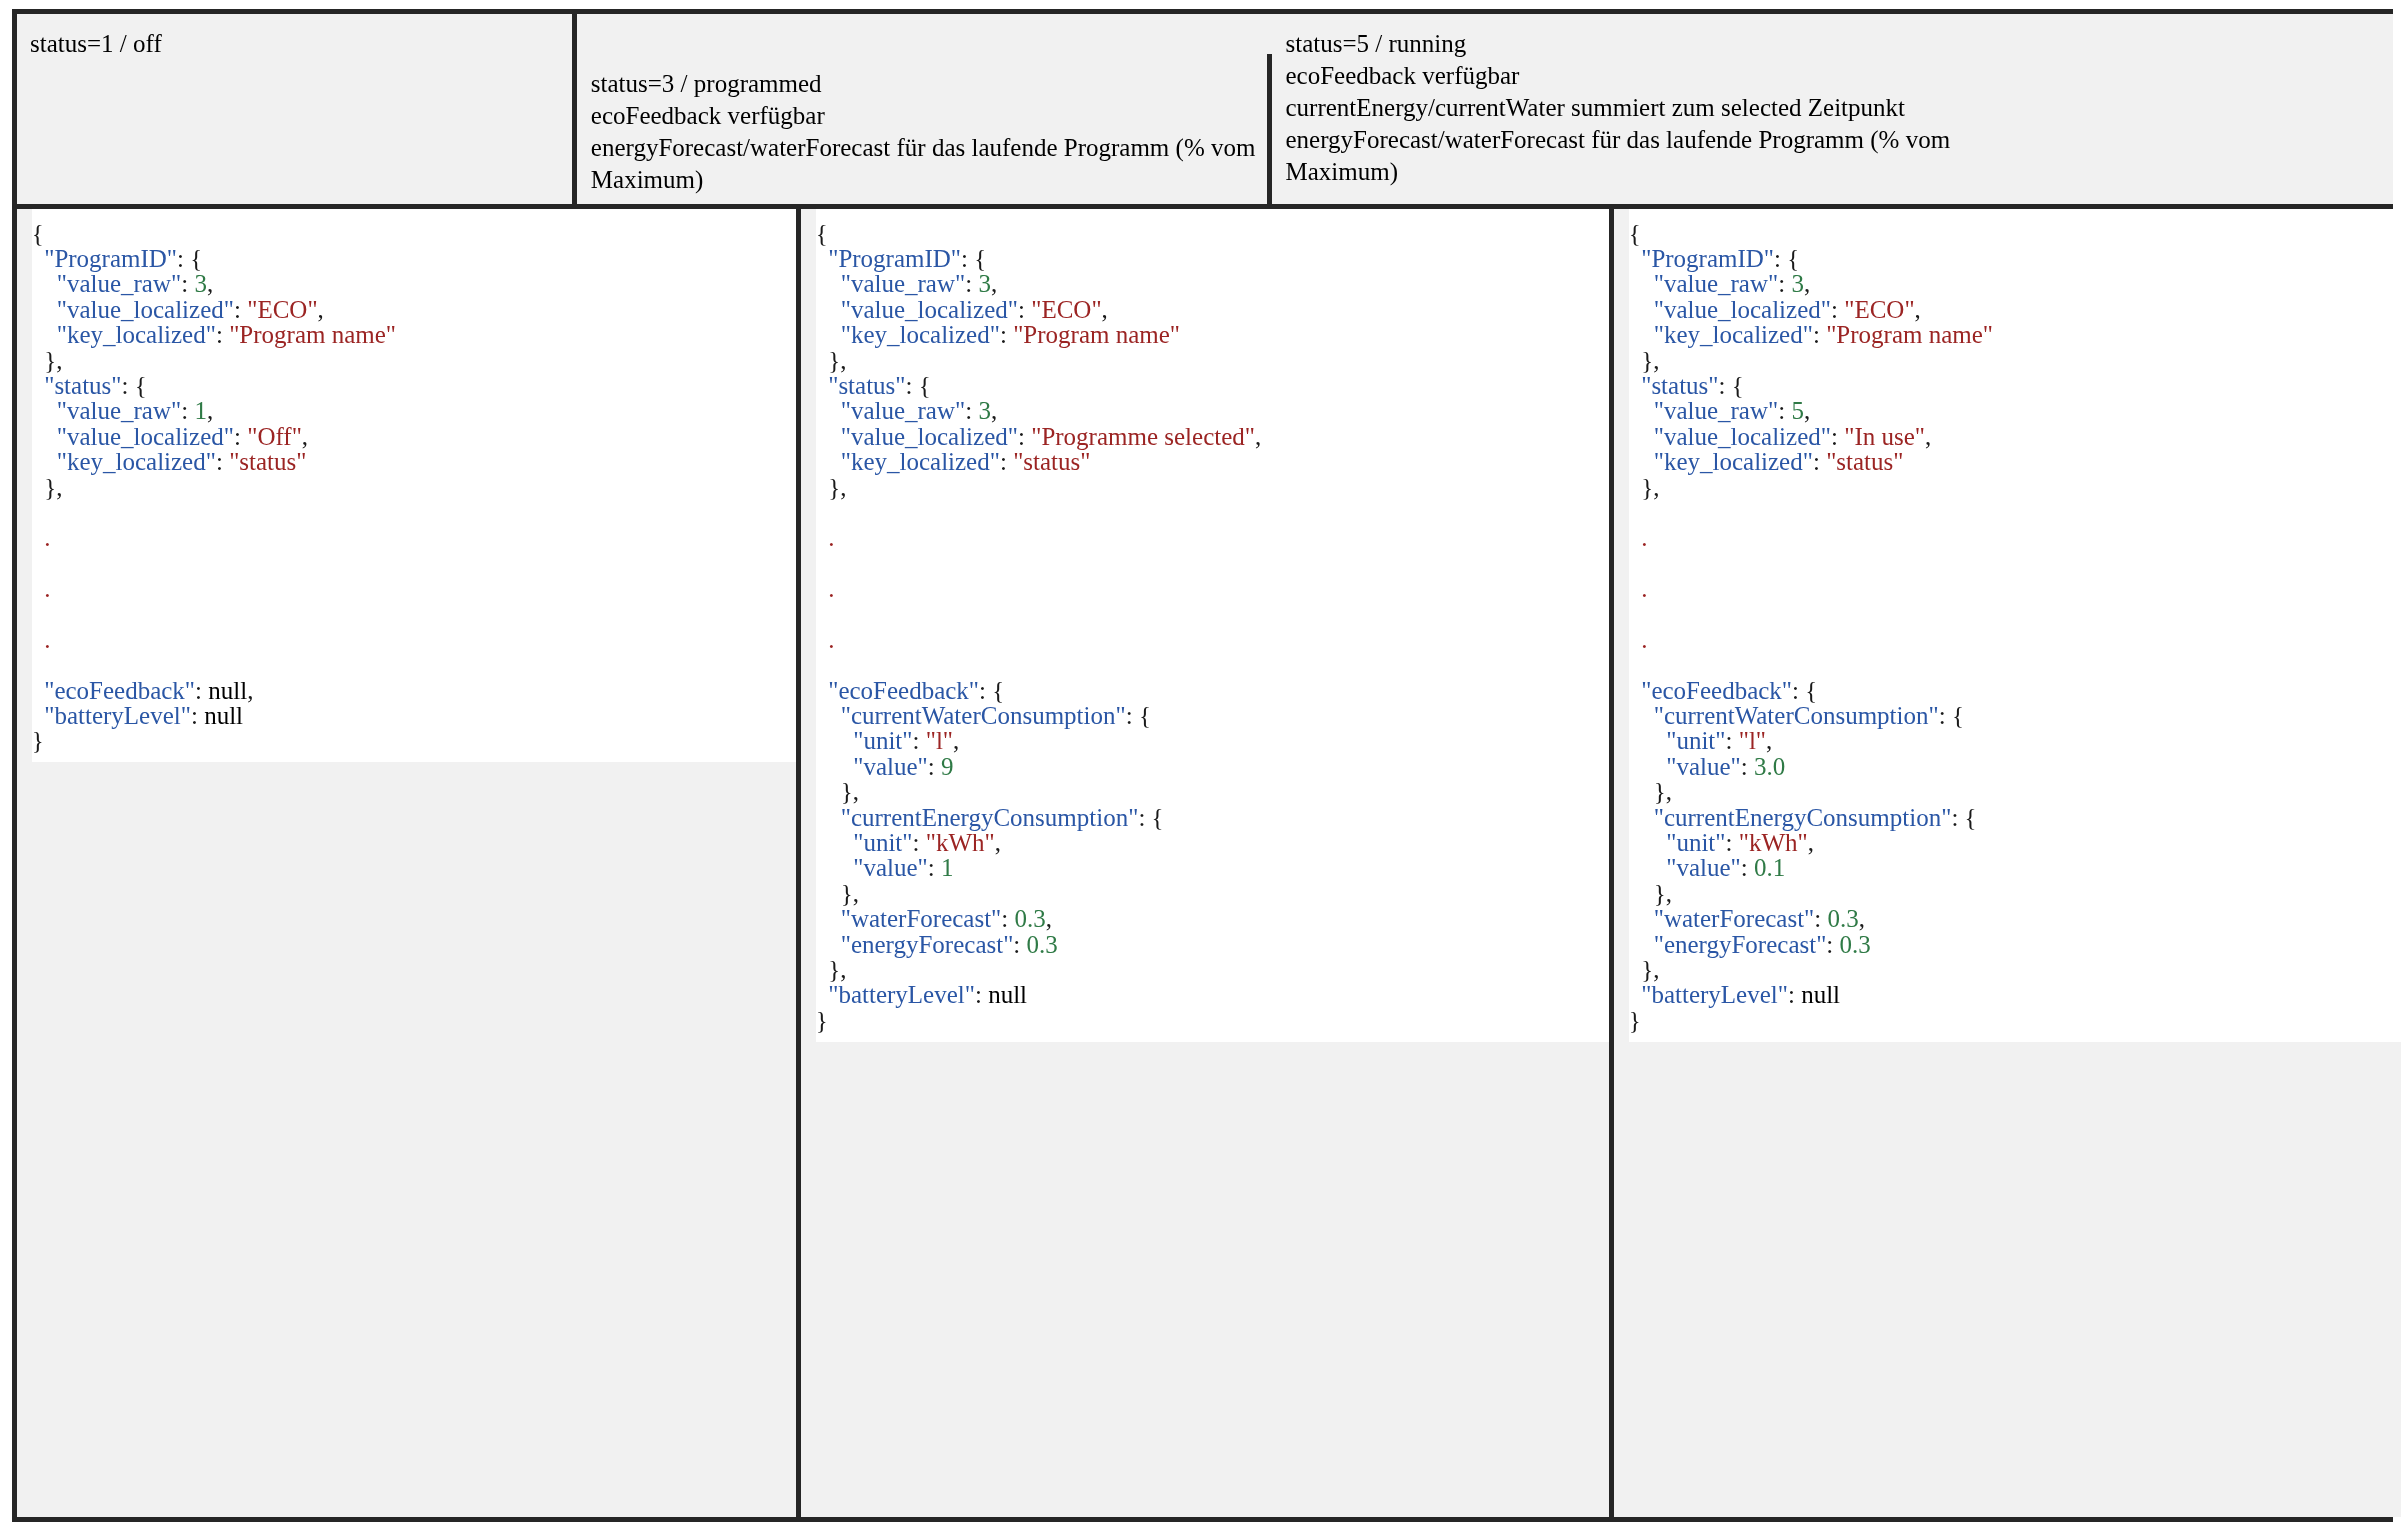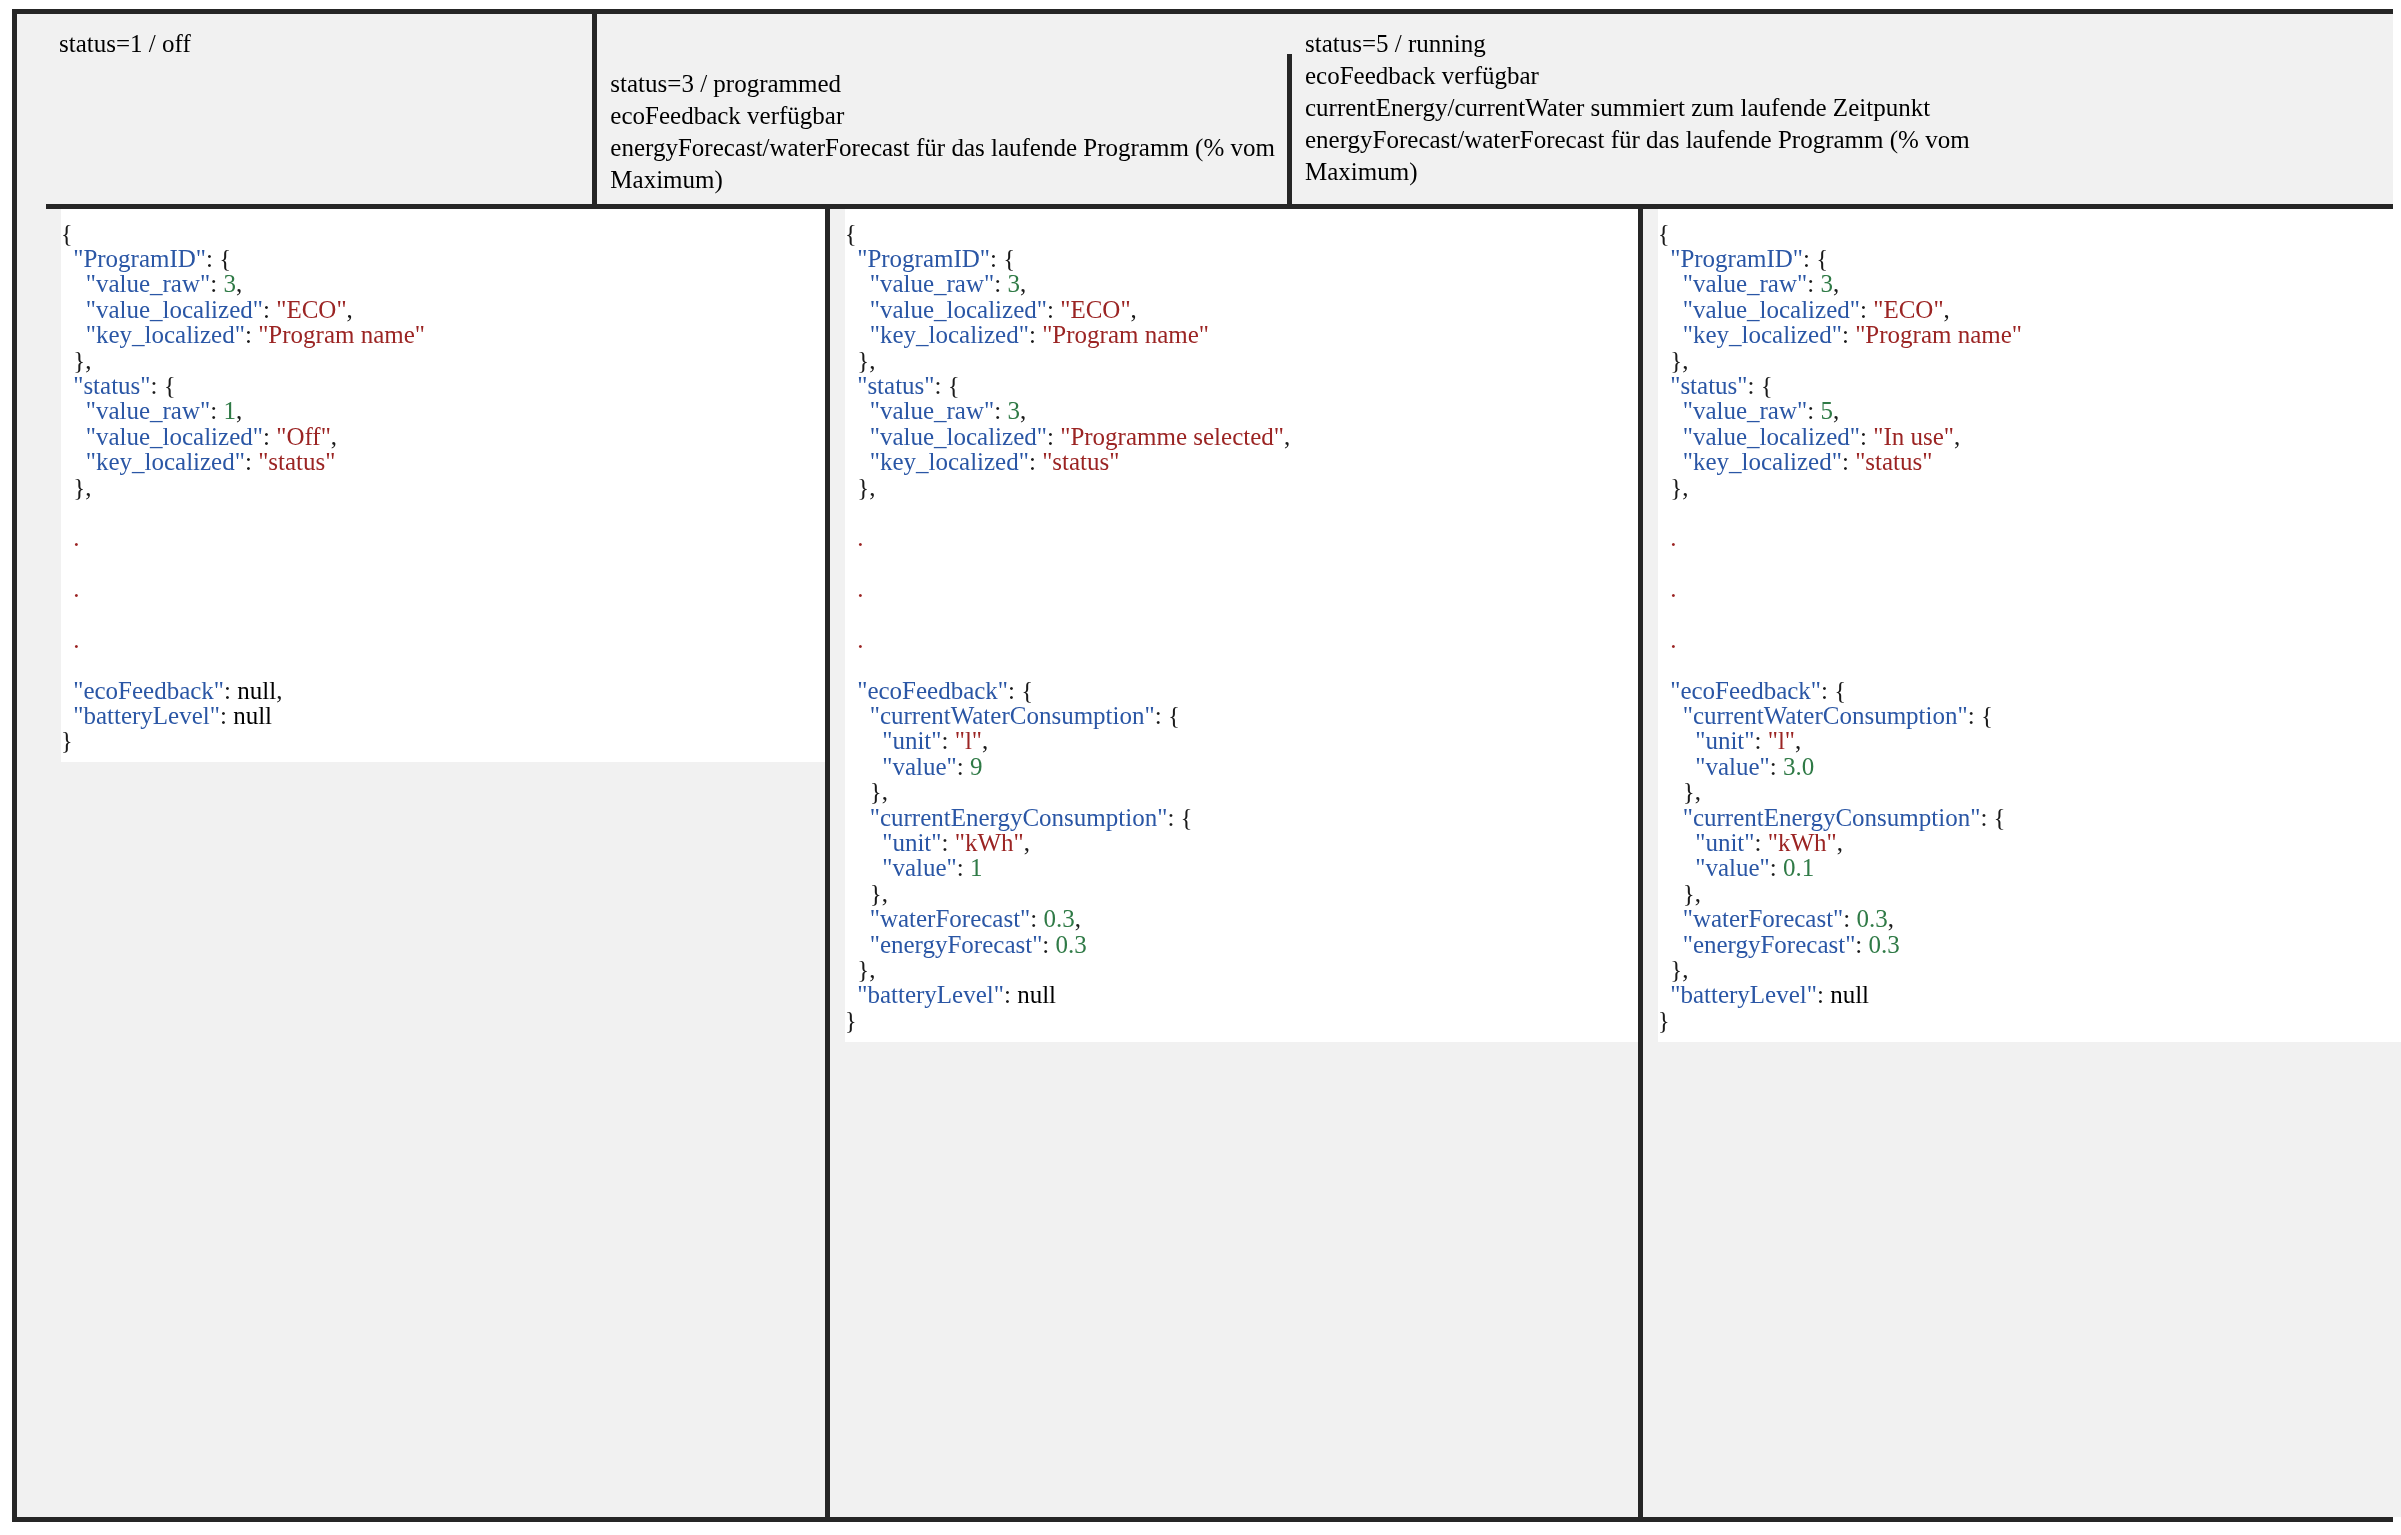--- a/index.html
+++ b/index.html
@@ -28,21 +28,20 @@
     width: 2381px;
     height: 1513px;
     box-sizing: border-box;
     border-top: 5px solid #262626;
     border-bottom: 5px solid #262626;
     border-left: 5px solid #262626;
     border-right: 0px solid #262626;
     display: flex;
     flex-direction: column;
     background: #f1f1f1;
-    padding-left: 29px;
   }
 
   
   .head-row {
     display: flex;
     border-bottom: 5px solid #262626;
     background: #f1f1f1;
     min-height: 172px;
   }
   .head-cell {
@@ -115,21 +114,21 @@
         </div>
       <div class="head-cell c2" id="head-1">
           <div class="head-line">status=3 / programmed</div>
           <div class="head-line">ecoFeedback verfügbar</div>
           <div class="head-line">energyForecast/waterForecast für das laufende Programm (% vom</div>
           <div class="head-line">Maximum)</div>
         </div>
       <div class="head-cell c3" id="head-2">
           <div class="head-line">status=5 / running</div>
           <div class="head-line">ecoFeedback verfügbar</div>
-          <div class="head-line">currentEnergy/currentWater summiert zum laufende Zeitpunkt</div>
+          <div class="head-line">currentEnergy/currentWater summiert zum selected Zeitpunkt</div>
           <div class="head-line">energyForecast/waterForecast für das laufende Programm (% vom</div>
           <div class="head-line">Maximum)</div>
         </div>
     </div>
 
     <div class="body-row">
       <div class="body-cell c1">
         <div class="codeblock" id="code-0"><div class="ln"><span class="p">{</span></div><div class="ln"><span class="p">  </span><span class="k">"ProgramID"</span><span class="p">: {</span></div><div class="ln"><span class="p">    </span><span class="k">"value_raw"</span><span class="p">: </span><span class="n">3</span><span class="p">,</span></div><div class="ln"><span class="p">    </span><span class="k">"value_localized"</span><span class="p">: </span><span class="s">"ECO"</span><span class="p">,</span></div><div class="ln"><span class="p">    </span><span class="k">"key_localized"</span><span class="p">: </span><span class="s">"Program name"</span></div><div class="ln"><span class="p">  </span><span class="p">},</span></div><div class="ln"><span class="p">  </span><span class="k">"status"</span><span class="p">: {</span></div><div class="ln"><span class="p">    </span><span class="k">"value_raw"</span><span class="p">: </span><span class="n">1</span><span class="p">,</span></div><div class="ln"><span class="p">    </span><span class="k">"value_localized"</span><span class="p">: </span><span class="s">"Off"</span><span class="p">,</span></div><div class="ln"><span class="p">    </span><span class="k">"key_localized"</span><span class="p">: </span><span class="s">"status"</span></div><div class="ln"><span class="p">  </span><span class="p">},</span></div><div class="ln">&nbsp;</div><div class="ln"><span class="p">  </span><span class="dot">.</span></div><div class="ln">&nbsp;</div><div class="ln"><span class="p">  </span><span class="dot">.</span></div><div class="ln">&nbsp;</div><div class="ln"><span class="p">  </span><span class="dot">.</span></div><div class="ln">&nbsp;</div><div class="ln"><span class="p">  </span><span class="k">"ecoFeedback"</span><span class="p">: </span><span class="nu">null</span><span class="p">,</span></div><div class="ln"><span class="p">  </span><span class="k">"batteryLevel"</span><span class="p">: </span><span class="nu">null</span></div><div class="ln"><span class="p">}</span></div></div>
       </div>
       <div class="body-cell c2">

